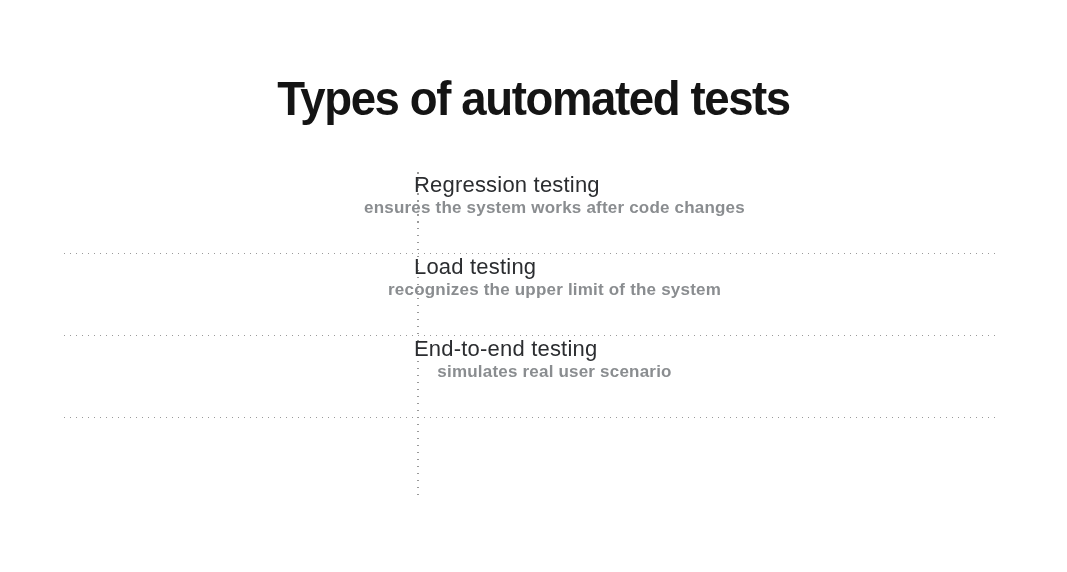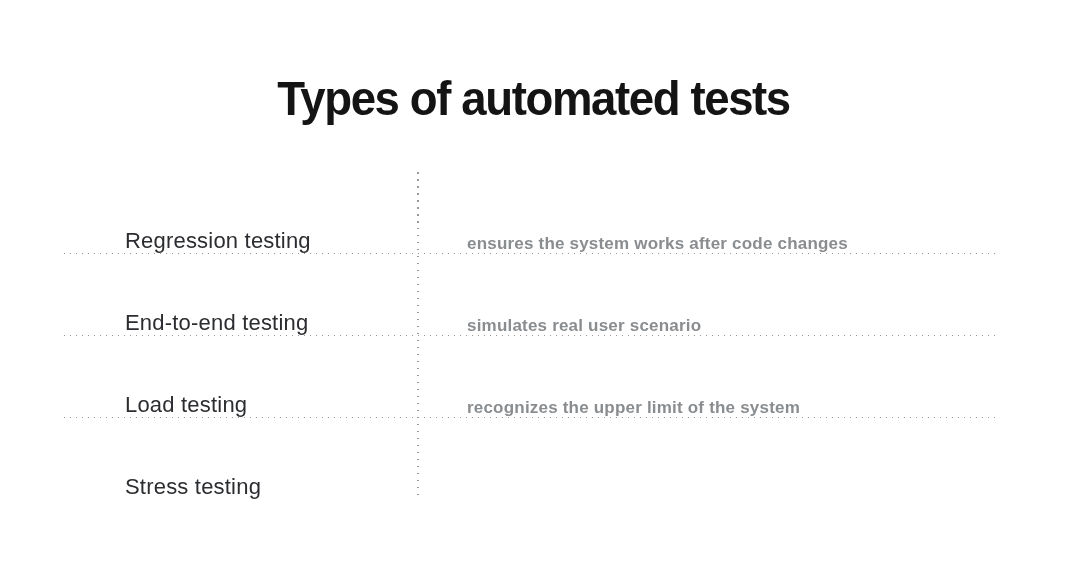--- a/index.html
+++ b/index.html
@@ -40,21 +40,22 @@
     position: absolute;
     left: 353px; top: 0;
     width: 2px; height: 100%;
     background: repeating-linear-gradient(to bottom,
       var(--dots) 0 1.5px, transparent 1.5px 7px);
   }
   .row {
     position: relative;
     height: 82px;
     display: flex;
-    align-items: flex-end;
+    align-items: center;
+    flex-direction: column;
   }
   .row:not(:last-child)::after {
     content: "";
     position: absolute;
     left: 0; right: 0; bottom: 0;
     height: 1.5px;
     background: repeating-linear-gradient(to right,
       var(--dots) 0 1.5px, transparent 1.5px 6px);
   }
   .term {
@@ -78,24 +79,23 @@
 
 <div class="slide">
   <h1 class="title">Types of automated tests</h1>
   <div class="table">
     <div class="vline"></div>
   <div class="row">
         <div class="term">Regression testing</div>
         <div class="desc">ensures the system works after code changes</div>
       </div>
       <div class="row">
+        <div class="term">Load testing</div>
+        <div class="desc">recognizes the upper limit of the system</div>
+      </div>
+      <div class="row">
         <div class="term">End-to-end testing</div>
         <div class="desc">simulates real user scenario</div>
       </div>
       <div class="row">
-        <div class="term">Load testing</div>
-        <div class="desc">recognizes the upper limit of the system</div>
-      </div>
-      <div class="row">
-        <div class="term">Stress testing</div>
       </div>
     </div>
 </div>
 
 </body></html>

